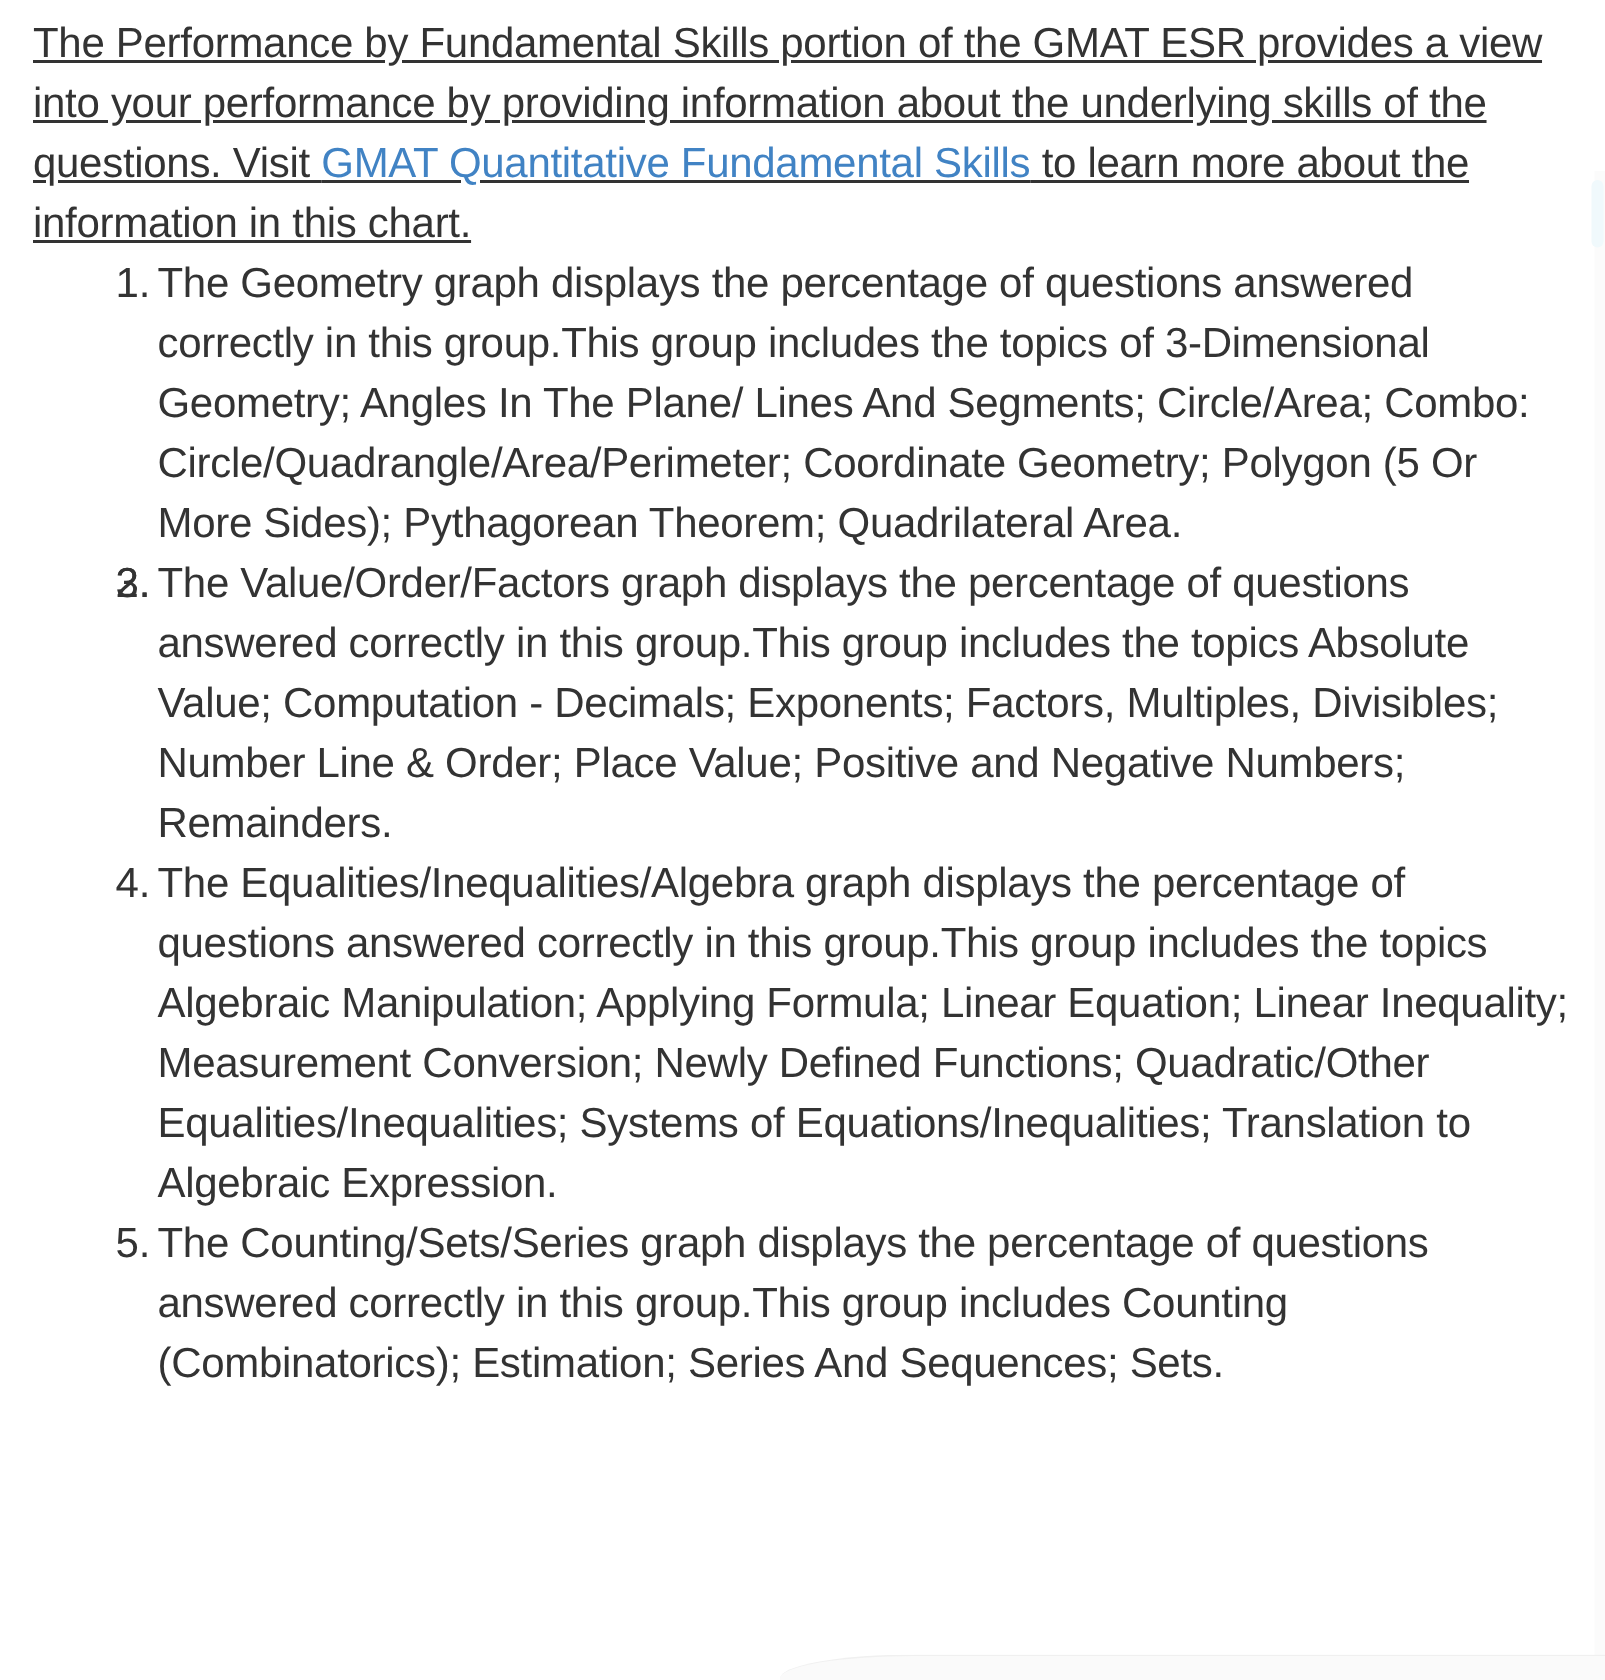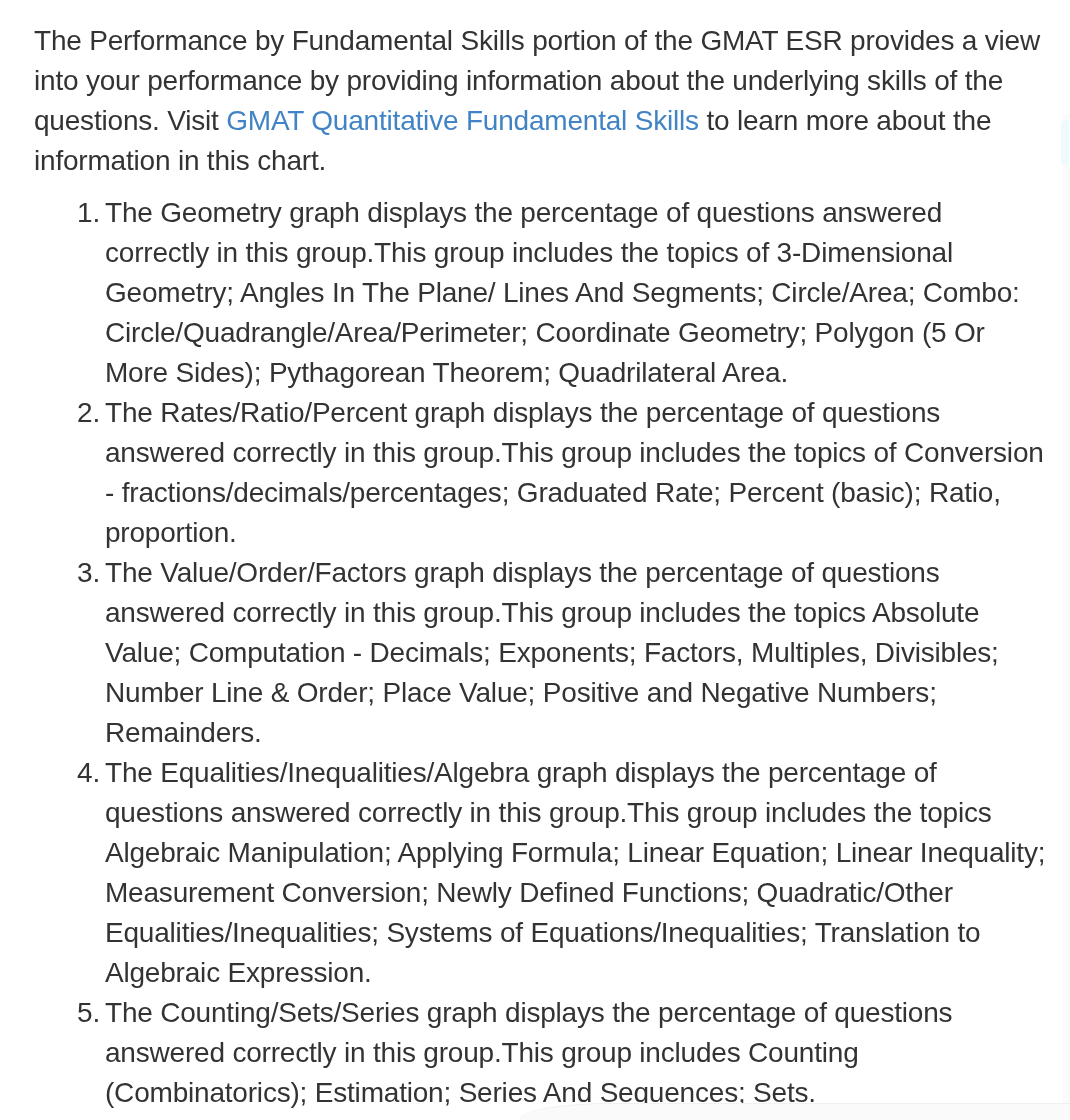--- a/index.html
+++ b/index.html
@@ -11,21 +11,21 @@
     overflow: hidden;
     font-family: "Liberation Sans", "DejaVu Sans", sans-serif;
     color: #333333;
   }
   .content {
     padding: 9px 18px 0 22px;
     font-size: 28px;
     line-height: 40px;
     letter-spacing: -0.2px;
   }
-  .intro { margin: 12px; }
+  .intro { margin: 0; text-decoration: underline; }
   .intro a {
     color: #4183c4;
     text-decoration: none;
     cursor: pointer;
   }
   ol.skills-list {
     list-style: none;
     margin: 0;
     padding: 0;
   }
@@ -76,21 +76,20 @@
 <div class="content">
   <p class="intro"><span>The Performance by Fundamental Skills portion of the GMAT ESR provides a view into your performance by providing information about the underlying skills of the questions. Visit </span><a href="#">GMAT Quantitative Fundamental Skills</a><span> to learn more about the information in this chart.</span></p>
 
   <ol class="skills-list">
     <li>
       <span class="li-num">1.</span>
       <span>The Geometry graph displays the percentage of questions answered correctly in this group.This group includes the topics of 3-Dimensional Geometry; Angles In The Plane/ Lines And Segments; Circle/Area; Combo: Circle/Quadrangle/Area/Perimeter; Coordinate Geometry; Polygon (5 Or More Sides); Pythagorean Theorem; Quadrilateral Area.</span>
     </li>
     <li>
       <span class="li-num">2.</span>
-      <span>The Rates/Ratio/Percent graph displays the percentage of questions answered correctly in this group.This group includes the topics of Conversion - fractions/decimals/percentages; Graduated Rate; Percent (basic); Ratio, proportion.</span>
     </li>
     <li>
       <span class="li-num">3.</span>
       <span>The Value/Order/Factors graph displays the percentage of questions answered correctly in this group.This group includes the topics Absolute Value; Computation - Decimals; Exponents; Factors, Multiples, Divisibles; Number Line &amp; Order; Place Value; Positive and Negative Numbers; Remainders.</span>
     </li>
     <li>
       <span class="li-num">4.</span>
       <span>The Equalities/Inequalities/Algebra graph displays the percentage of questions answered correctly in this group.This group includes the topics Algebraic Manipulation; Applying Formula; Linear Equation; Linear Inequality; Measurement Conversion; Newly Defined Functions; Quadratic/Other Equalities/Inequalities; Systems of Equations/Inequalities; Translation to Algebraic Expression.</span>
     </li>
     <li>

